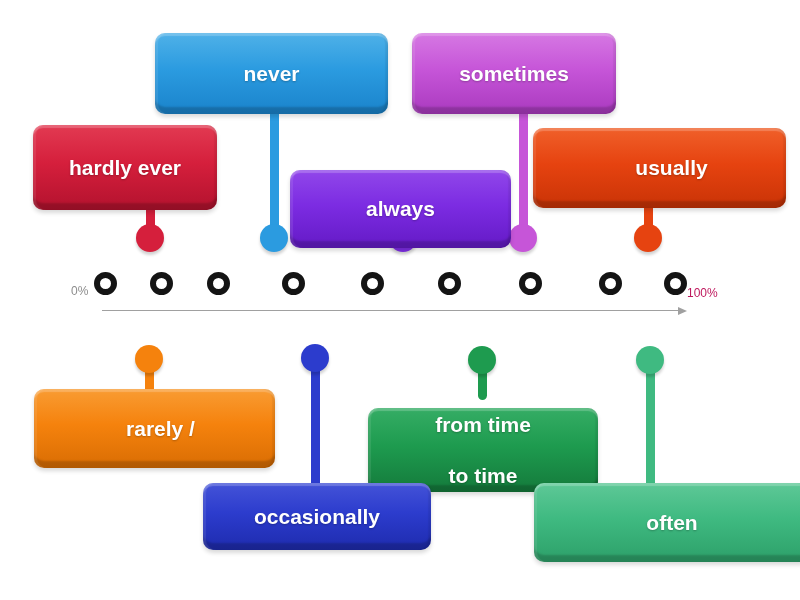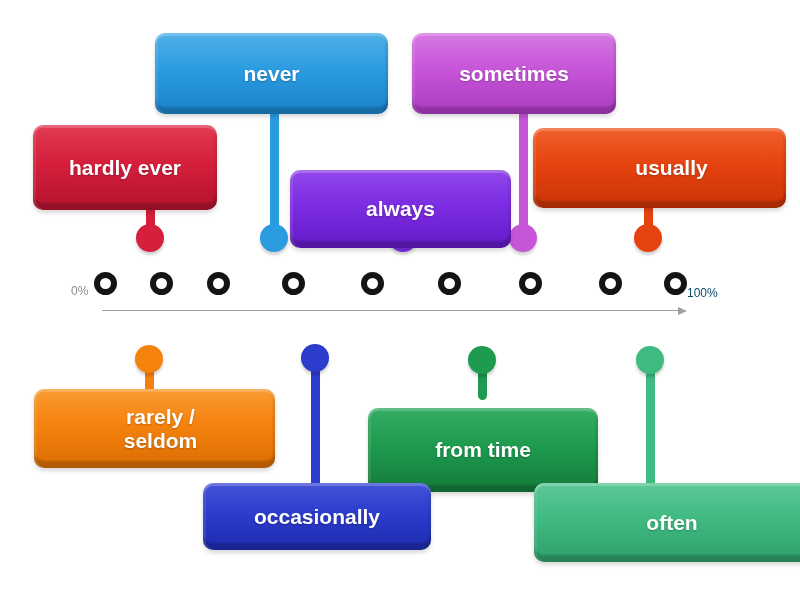--- a/index.html
+++ b/index.html
@@ -30,21 +30,21 @@
     border-top:4px solid transparent;border-bottom:4px solid transparent;
     border-left:9px solid #9a9a9a;}
 </style>
 </head>
 <body>
 
 <div id="canvas">
   <div id="axis-line" style="left: 102px; top: 310px; width: 576px; background: rgb(160, 160, 160);"></div>
   <div id="axis-arrowhead" style="left: 678px; top: 306.5px; border-left-color: rgb(160, 160, 160);"></div>
   <div class="scale-pct" id="zero-label" style="left: 71px; top: 284px; color: rgb(141, 141, 141);">0%</div>
-  <div class="scale-pct" id="hundred-label" style="left: 687px; top: 286px; color: #0c4a6e;">100%</div>
+  <div class="scale-pct" id="hundred-label" style="left: 687px; top: 286px; color: #be185d;">100%</div>
   <div id="rings-layer">
       <div class="scale-ring" style="left: 93.5px; top: 271.5px; border-color: rgb(20, 20, 20);"></div>
       <div class="scale-ring" style="left: 149.5px; top: 271.5px; border-color: rgb(20, 20, 20);"></div>
       <div class="scale-ring" style="left: 206.5px; top: 271.5px; border-color: rgb(20, 20, 20);"></div>
       <div class="scale-ring" style="left: 281.5px; top: 271.5px; border-color: rgb(20, 20, 20);"></div>
       <div class="scale-ring" style="left: 360.5px; top: 271.5px; border-color: rgb(20, 20, 20);"></div>
       <div class="scale-ring" style="left: 437.5px; top: 271.5px; border-color: rgb(20, 20, 20);"></div>
       <div class="scale-ring" style="left: 518.5px; top: 271.5px; border-color: rgb(20, 20, 20);"></div>
       <div class="scale-ring" style="left: 598.5px; top: 271.5px; border-color: rgb(20, 20, 20);"></div>
       <div class="scale-ring" style="left: 663.5px; top: 271.5px; border-color: rgb(20, 20, 20);"></div>
@@ -72,26 +72,26 @@
       </div>
       <div class="pin-stem" style="left: 643.5px; background: rgb(230, 67, 16); top: 196px; height: 42px;"></div>
       <div class="pin-dot" style="left: 634px; top: 224px; background: rgb(230, 67, 16);"></div>
       <div class="label-box" style="left: 533px; top: 128px; width: 229px; height: 80px; background: linear-gradient(rgb(240, 96, 42) 0%, rgb(230, 67, 16) 45%, rgb(201, 51, 6) 100%); padding-left: 24px;">
         <span>usually</span>
       </div>
       <div class="pin-stem" style="left: 144.5px; background: rgb(245, 130, 13); top: 359px; height: 42px;"></div>
       <div class="pin-dot" style="left: 135px; top: 345px; background: rgb(245, 130, 13);"></div>
       <div class="label-box" style="left: 34px; top: 389px; width: 229px; height: 79px; background: linear-gradient(rgb(249, 156, 51) 0%, rgb(245, 130, 13) 45%, rgb(217, 109, 3) 100%); padding-left: 12px;">
         <span>rarely /</span>
-        <span>seldom</span>
       </div>
       <div class="pin-stem" style="left: 477.5px; background: rgb(30, 155, 79); top: 360px; height: 40px;"></div>
       <div class="pin-dot" style="left: 468px; top: 346px; background: rgb(30, 155, 79);"></div>
       <div class="label-box" style="left: 368px; top: 408px; width: 230px; height: 84px; background: linear-gradient(rgb(53, 173, 101) 0%, rgb(30, 155, 79) 45%, rgb(20, 122, 59) 100%); gap: 27px;">
         <span>from time</span>
+        <span>to time</span>
       </div>
       <div class="pin-stem" style="left: 310.5px; background: rgb(44, 60, 205); top: 358px; height: 137px;"></div>
       <div class="pin-dot" style="left: 301px; top: 344px; background: rgb(44, 60, 205);"></div>
       <div class="label-box" style="left: 203px; top: 483px; width: 228px; height: 67px; background: linear-gradient(rgb(68, 83, 216) 0%, rgb(44, 60, 205) 45%, rgb(30, 43, 174) 100%);">
         <span>occasionally</span>
       </div>
       <div class="pin-stem" style="left: 645.5px; background: rgb(63, 186, 129); top: 360px; height: 135px;"></div>
       <div class="pin-dot" style="left: 636px; top: 346px; background: rgb(63, 186, 129);"></div>
       <div class="label-box" style="left: 534px; top: 483px; width: 276px; height: 79px; background: linear-gradient(rgb(94, 200, 151) 0%, rgb(63, 186, 129) 45%, rgb(45, 160, 105) 100%);">
         <span>often</span>

